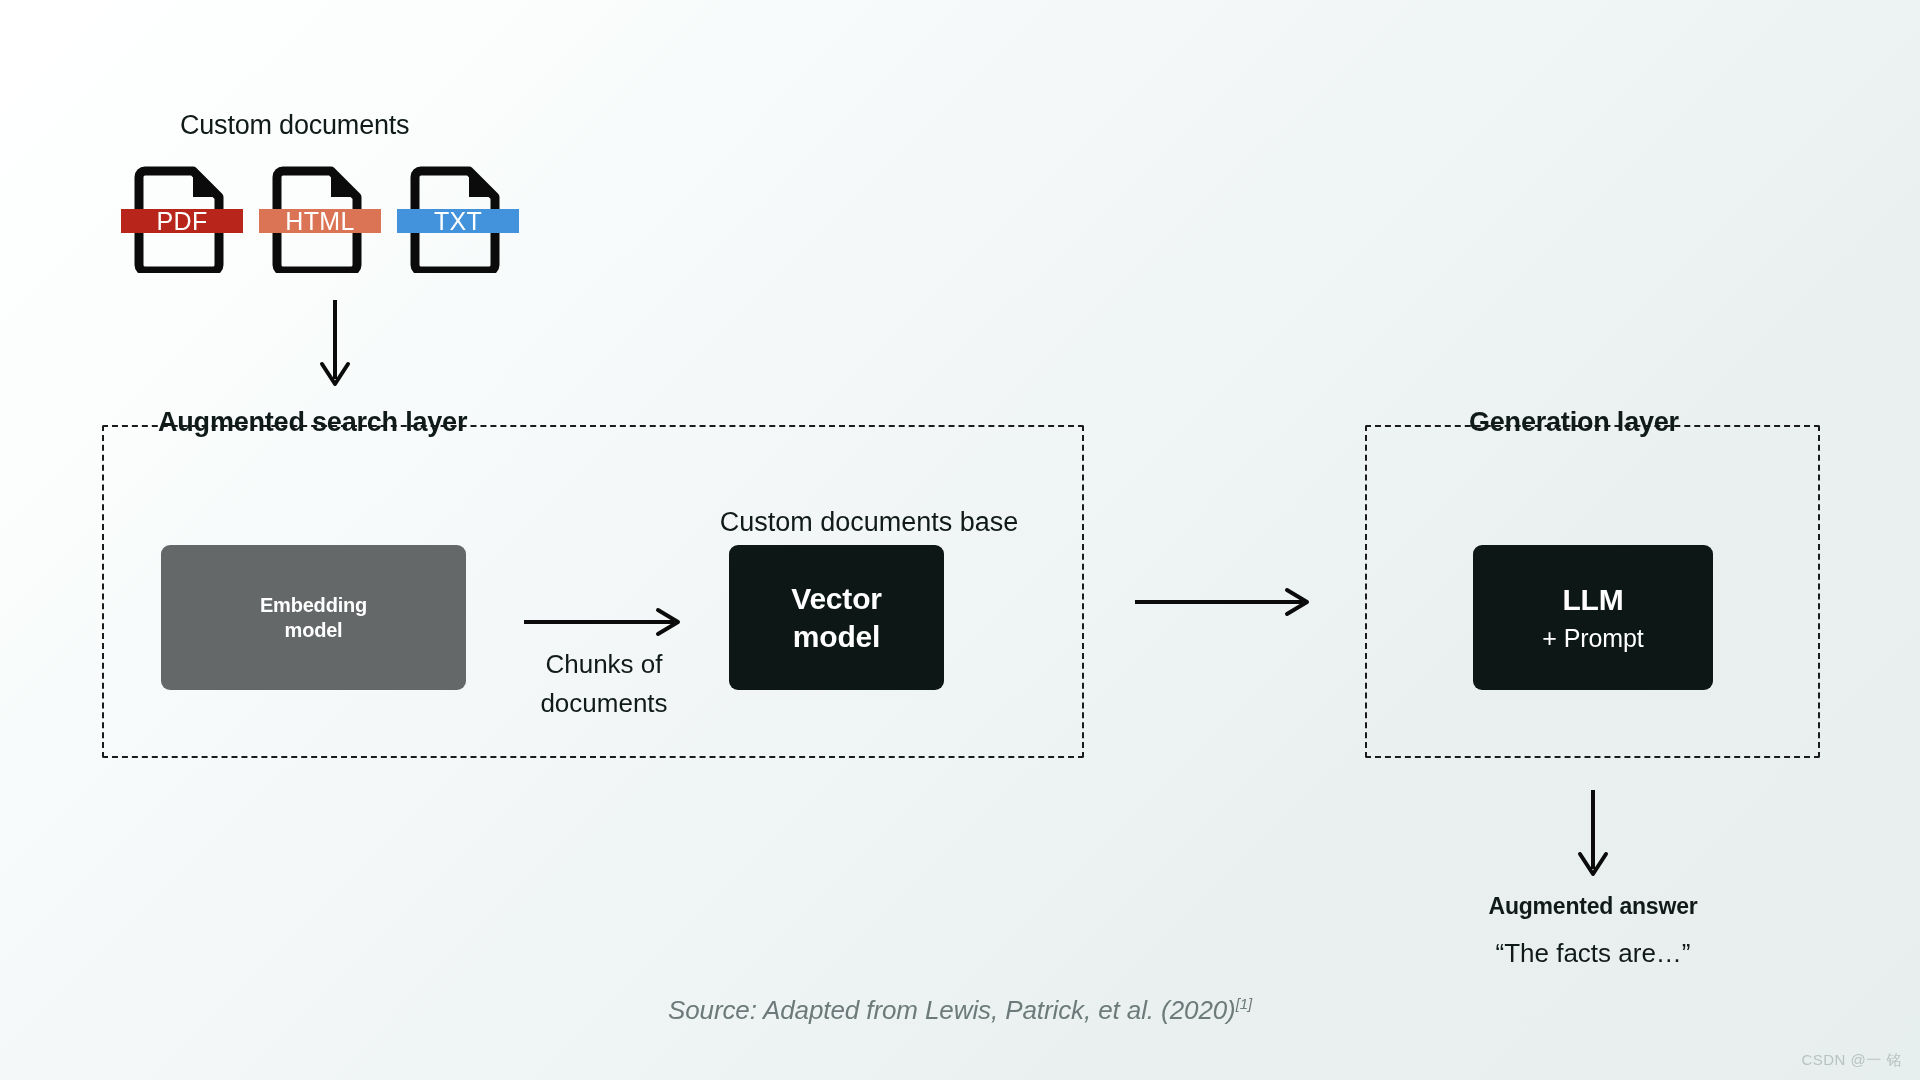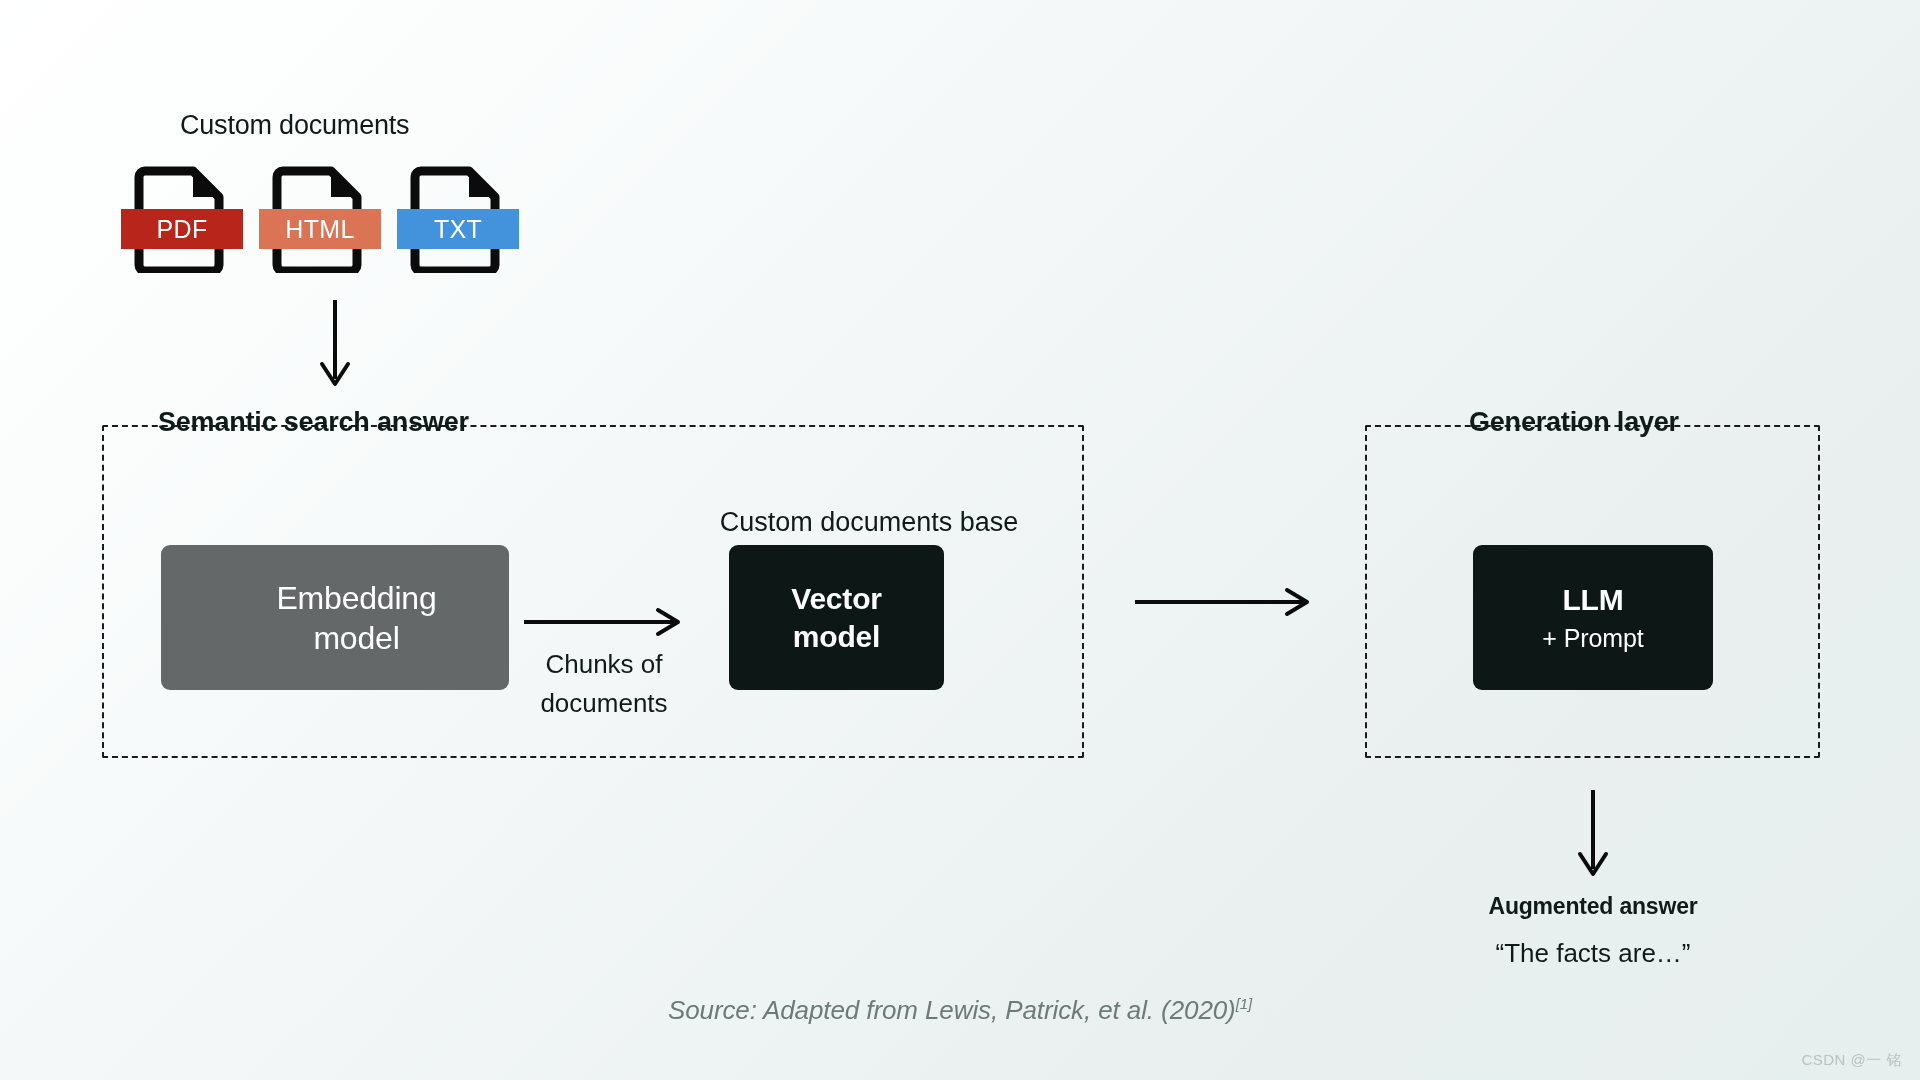--- a/index.html
+++ b/index.html
@@ -55,21 +55,21 @@
     position: relative;
     width: 110px;
     height: 110px;
   }
   .doc-icon svg { display: block; }
   .doc-band {
     position: absolute;
     left: -6px;
     top: 46px;
     width: 122px;
-    height: 40px;
+    height: 24px;
     display: flex;
     align-items: center;
     justify-content: center;
     color: #ffffff;
     font-size: 25px;
     font-weight: 400;
     letter-spacing: 0.3px;
   }
 
   
@@ -111,24 +111,23 @@
     display: flex;
     flex-direction: column;
     align-items: center;
     justify-content: center;
     color: #ffffff;
     text-align: center;
     line-height: 1.25;
   }
   #embedding-box {
     background: #646869;
-    font-size: 32px;
-    font-weight: 400;
-    letter-spacing: -0.2px;
-    padding-left: 43px;
+    font-size: 20px;
+    font-weight: 700;
+    letter-spacing: -0.2px;
   }
   #vector-box {
     background: #0d1715;
     font-size: 30px;
     font-weight: 700;
     letter-spacing: -0.2px;
   }
   #llm-box { background: #0d1715; }
   #llm-title {
     font-size: 30px;
@@ -237,21 +236,21 @@
   </div>
 
   <div class="abs" style="left:315px; top:300px;">
     <svg class="arrow-svg" width="40" height="90" viewBox="0 0 40 90">
       <line x1="20" y1="0" x2="20" y2="79" stroke="#0b0b0b" stroke-width="4"></line>
       <polyline points="7,64 20,84 33,64" fill="none" stroke="#0b0b0b" stroke-width="4" stroke-linecap="round" stroke-linejoin="round"></polyline>
     </svg>
   </div>
 
   <div class="abs layer-box" id="semantic-layer-box" style="left: 102px; top: 425px; width: 982px; height: 333px; border-color: rgb(27, 27, 27);">
-    <div class="layer-label" style="left:40px;">Semantic search answer</div>
+    <div class="layer-label" style="left:40px;">Augmented search layer</div>
 
     <div class="node-box" id="embedding-box" style="left: 57px; top: 118px; width: 305px; height: 145px; background: rgb(100, 104, 105); color: rgb(255, 255, 255);">
       <span>Embedding</span>
       <span>model</span>
     </div>
 
     <div class="abs" style="left:420px; top:180px;">
       <svg class="arrow-svg" width="160" height="30" viewBox="0 0 160 30">
         <line x1="0" y1="15" x2="150" y2="15" stroke="#0b0b0b" stroke-width="4"></line>
         <polyline points="134,3 154,15 134,27" fill="none" stroke="#0b0b0b" stroke-width="4" stroke-linecap="round" stroke-linejoin="round"></polyline>

